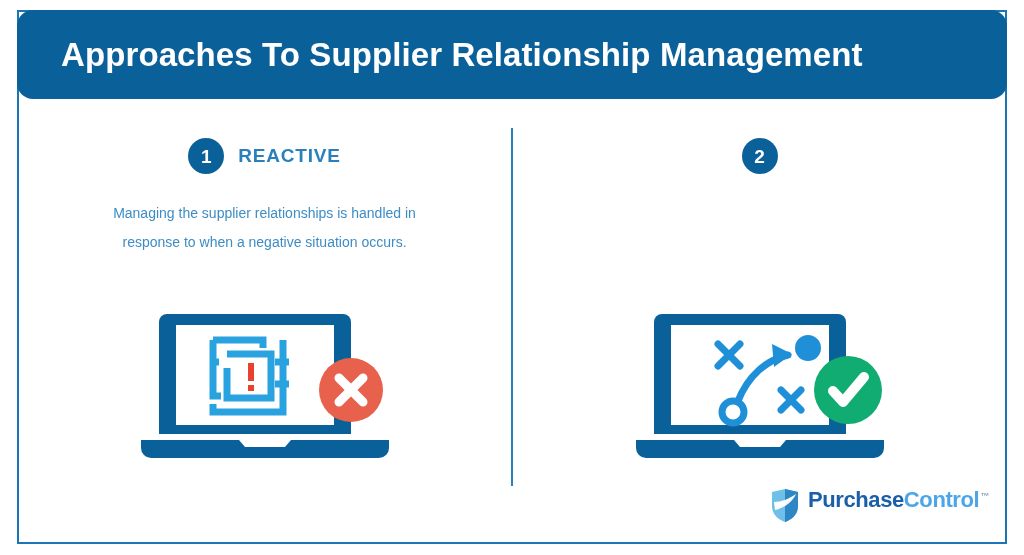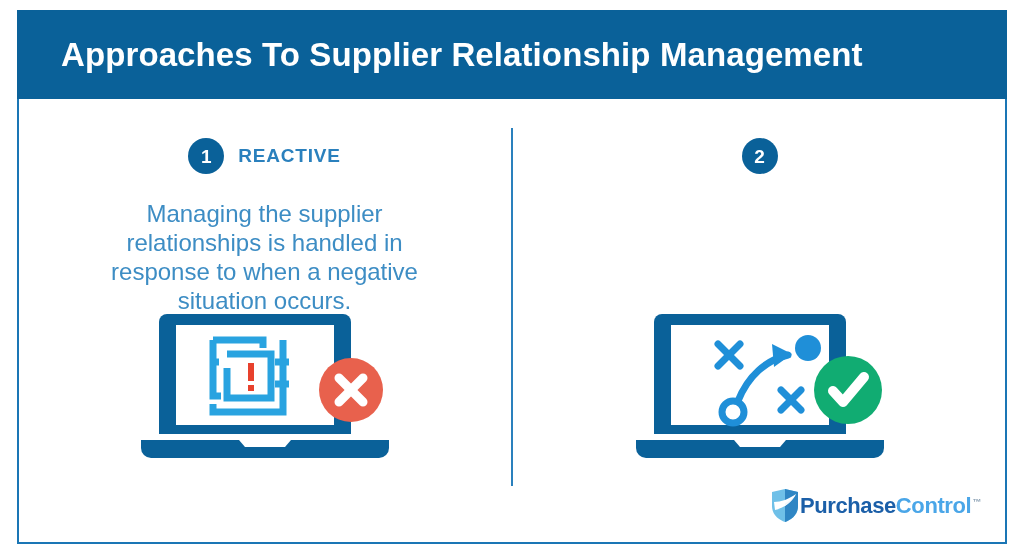--- a/index.html
+++ b/index.html
@@ -33,20 +33,21 @@
   
   .header-bar {
     position: absolute;
     left: 17px;
     top: 10px;
     width: 990px;
     height: 89px;
     background: #0a6199;
     display: flex;
     align-items: center;
+    border-radius: 16px;
   }
 
   .header-title {
     color: #ffffff;
     font-size: 33px;
     font-weight: bold;
     letter-spacing: 0.1px;
     padding-left: 44px;
     white-space: nowrap;
   }
@@ -106,21 +107,21 @@
     font-weight: bold;
     letter-spacing: 0.8px;
   }
 
   .col-body {
     margin: 7px auto;
     margin-top: 22px;
     width: 360px;
     text-align: center;
     color: #3d8dc4;
-    font-size: 24px;
+    font-size: 14px;
     line-height: 29px;
     font-weight: normal;
   }
 
   .col-art {
     position: absolute;
     left: 0;
     top: 196px;
     width: 495px;
     height: 185px;
@@ -128,21 +129,22 @@
     align-items: center;
     justify-content: center;
   }
 
   
   .logo {
     position: absolute;
     left: 770px;
     top: 489px;
     display: flex;
-    align-items: center;
+    align-items: flex-start;
+    gap: 8px;
   }
 
   .logo-wordmark {
     font-size: 22px;
     font-weight: bold;
     letter-spacing: -0.4px;
     line-height: 1;
     position: relative;
     white-space: nowrap;
   }

